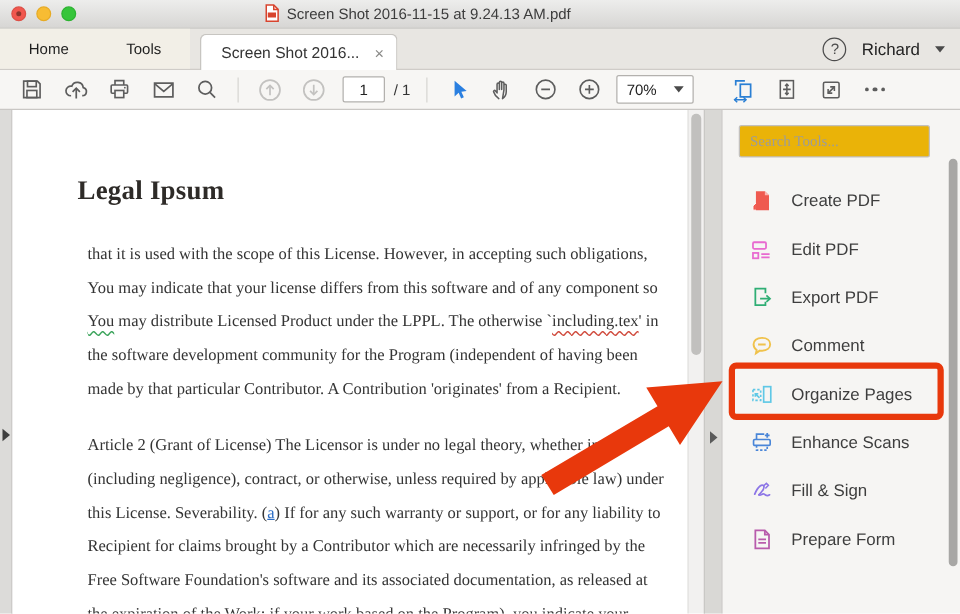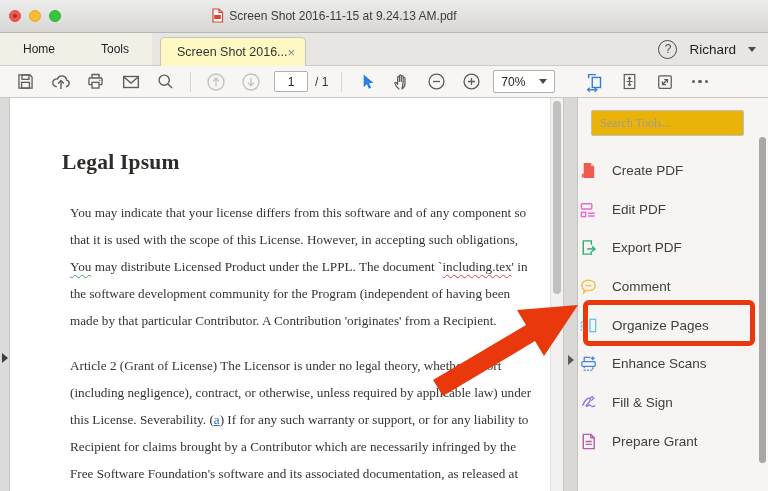--- a/index.html
+++ b/index.html
@@ -1,34 +1,34 @@
 <!DOCTYPE html>
 <html><head>
 <meta charset="utf-8">
 <style>
   * { margin:0; padding:0; box-sizing:border-box; }
   html,body { width:768px; height:491px; overflow:hidden; }
   body { font-family:"Liberation Sans", sans-serif; background:#fff; position:relative; }
 
   
-  .titlebar { height:33px; background:linear-gradient(#ededec,#d7d6d4); border-bottom:1px solid #b9b7b4; display:flex; align-items:center; position:relative; }
+  .titlebar { height:23px; background:linear-gradient(#ededec,#d7d6d4); border-bottom:1px solid #b9b7b4; display:flex; align-items:center; position:relative; }
   .traffic { display:flex; gap:8px; padding-left:9px; }
   .light { width:12px; height:12px; border-radius:50%; position:relative; }
   .light-red { background:#f1574e; border:1px solid #dd4f46; }
   .light-red::after { content:""; position:absolute; inset:3px; border-radius:50%; background:#8e352d; }
   .light-yellow { background:#f7bc33; border:1px solid #e7ab25; }
   .light-green { background:#36c53b; border:1px solid #2cb331; }
   .title-wrap { position:absolute; left:0; right:0; top:0; bottom:1px; display:flex; justify-content:center; align-items:center; gap:5px; transform:translateX(-50px); }
   .title-text { font-size:12px; color:#3c3c3c; }
 
   
   .tabbar { height:33px; background:#e8e6e2; border-bottom:1px solid #cfccc8; display:flex; align-items:stretch; position:relative; }
   .home-tools { background:#f2efe7; display:flex; }
   .tab-label { padding:0 23px; display:flex; align-items:center; font-size:12px; color:#1f1f1f; }
-  .doc-tab { background:#fef9c3; border:1px solid #c7c5c1; border-bottom:none; border-radius:5px 5px 0 0; margin:4px 0 -1px 8px; padding:0 10px 0 16px; display:flex; align-items:center; font-size:12.5px; color:#333; z-index:2; }
+  .doc-tab { background:#ffffff; border:1px solid #c7c5c1; border-bottom:none; border-radius:5px 5px 0 0; margin:4px 0 -1px 8px; padding:0 10px 0 16px; display:flex; align-items:center; gap:12px; font-size:12.5px; color:#333; z-index:2; }
   .tab-close { color:#8a8a88; font-size:13px; line-height:1; cursor:default; }
   .tab-right { position:absolute; right:12px; top:0; bottom:0; display:flex; align-items:center; gap:12px; }
   .help-circle { width:19px; height:19px; border:1.6px solid #4c4c4c; border-radius:50%; display:flex; align-items:center; justify-content:center; font-size:12px; color:#4c4c4c; }
   .user-name { font-size:13.5px; color:#222; }
   .caret-down { width:0; height:0; border-left:4px solid transparent; border-right:4px solid transparent; border-top:5px solid #4a4a4a; }
 
   
   .toolbar { height:32px; background:#f7f6f4; border-bottom:1px solid #c9c7c4; display:flex; align-items:center; padding-left:8px; }
   .tb-btn { width:35px; height:27px; display:flex; align-items:center; justify-content:center; }
   .tb-divider { width:1px; height:20px; background:#d8d6d2; margin:0 7px; }
@@ -59,21 +59,21 @@
   .doc-thumb { position:absolute; top:3px; left:2px; width:8px; height:193px; background:#c1c0be; border-radius:5px; }
 
   .splitter { width:14px; background:#d9d8d5; border-left:1px solid #c9c8c5; position:relative; }
   .split-tri { position:absolute; top:257px; left:4px; width:0; height:0; border-top:5px solid transparent; border-bottom:5px solid transparent; border-left:6px solid #5a5a5a; }
 
   
   .sidebar { width:191px; background:#f6f5f3; border-left:1px solid #c6c4c1; position:relative; }
   .search-input { position:absolute; left:13px; top:12px; width:153px; height:26px; border:1px solid #c2c0bd; border-radius:2px; background:#eab308; font-size:12px; padding:0 8px; color:#333; font-family:Liberation Serif, serif; }
   .search-input::placeholder { color:#9c9c9a; }
   .tools-list { position:absolute; top:53px; left:0; right:0; }
-  .tool-row { height:38.7px; display:flex; align-items:center; gap:14px; cursor:default; }
+  .tool-row { height:38.7px; display:flex; align-items:center; padding-left:21px; gap:14px; cursor:default; }
   .tlabel { font-size:13.5px; color:#3e3e3e; }
   .ticon { width:20px; height:20px; display:flex; align-items:center; justify-content:center; }
   .red-box { position:absolute; left:5px; top:202px; width:172px; height:46px; border:5px solid #e8380c; border-radius:6px; z-index:40; }
   .sb-scrollbar { position:absolute; right:2px; top:39px; width:7px; height:326px; background:#a8a7a5; border-radius:4px; }
 
   .arrow-svg { position:absolute; left:0; top:0; width:768px; height:491px; pointer-events:none; z-index:50; }
 </style>
 </head>
 <body>
 
@@ -223,23 +223,23 @@
 <div class="main">
 
   <div class="left-strip">
     <span class="strip-tri"></span>
   </div>
 
   <div class="doc-area">
     <div class="doc-title">Legal Ipsum</div>
 
     <div class="para para1">
+      <div class="ln">that it is used with the scope of this License. However, in accepting such obligations,</div>
       <div class="ln">You may indicate that your license differs from this software and of any component so</div>
-      <div class="ln">that it is used with the scope of this License. However, in accepting such obligations,</div>
-      <div class="ln"><span class="sp-green">You</span><span> may distribute Licensed Product under the LPPL. The document `</span><span class="sp-red">including.tex</span><span>' in</span></div>
+      <div class="ln"><span class="sp-green">You</span><span> may distribute Licensed Product under the LPPL. The otherwise `</span><span class="sp-red">including.tex</span><span>' in</span></div>
       <div class="ln">the software development community for the Program (independent of having been</div>
       <div class="ln">made by that particular Contributor. A Contribution 'originates' from a Recipient.</div>
     </div>
 
     <div class="para para2">
       <div class="ln">Article 2 (Grant of License) The Licensor is under no legal theory, whether in tort</div>
       <div class="ln">(including negligence), contract, or otherwise, unless required by applicable law) under</div>
       <div class="ln"><span>this License. Severability. (</span><span class="doc-link">a</span><span>) If for any such warranty or support, or for any liability to</span></div>
       <div class="ln">Recipient for claims brought by a Contributor which are necessarily infringed by the</div>
       <div class="ln">Free Software Foundation's software and its associated documentation, as released at</div>
@@ -339,21 +339,21 @@
       </div>
 
       <div class="tool-row">
         <span class="ticon">
           <svg width="19" height="19" viewBox="0 0 20 20" fill="none" stroke="#b85bac" stroke-width="1.5">
               <path d="M4.5 2.5 h8 L16 6 V17.5 H4.5 Z"></path>
               <path d="M12.5 2.5 V6 H16"></path>
               <path d="M7 10 h6.5 M7 13 h6.5" stroke-width="1.4"></path>
             </svg>
         </span>
-        <span class="tlabel">Prepare Grant</span>
+        <span class="tlabel">Prepare Form</span>
       </div>
 
     </div>
 
     <div class="red-box"></div>
     <div class="sb-scrollbar"></div>
   </div>
 </div>
 
 <svg class="arrow-svg" viewBox="0 0 768 491">

